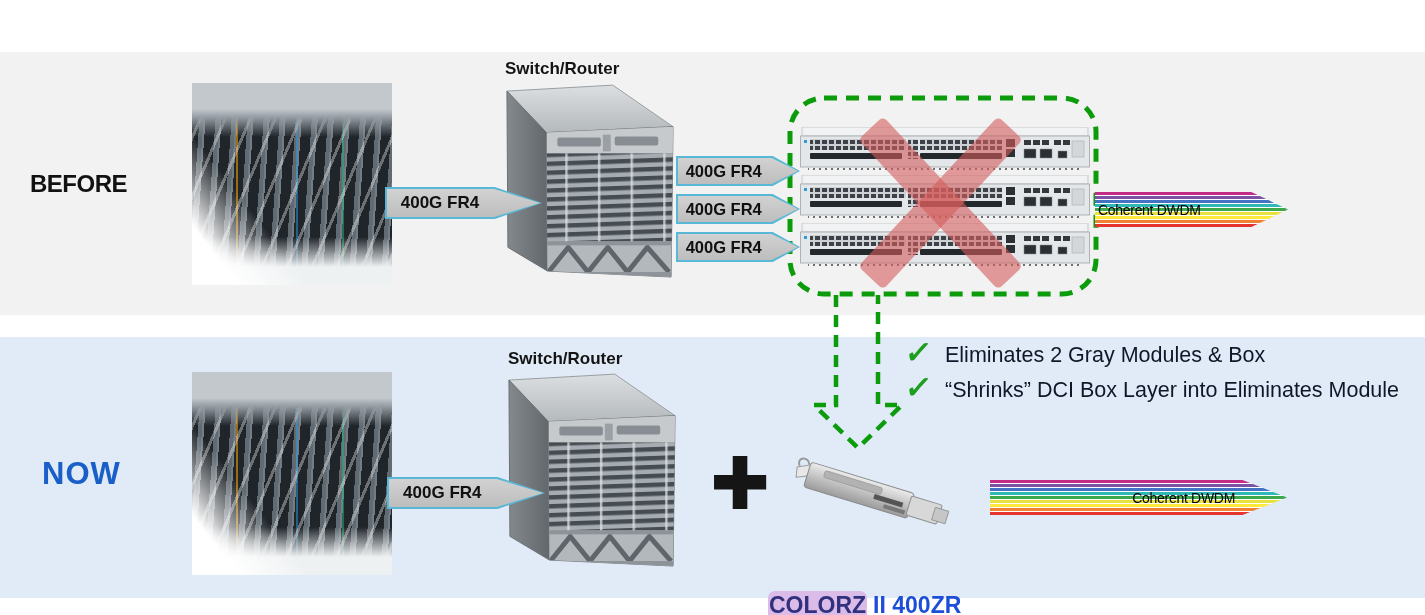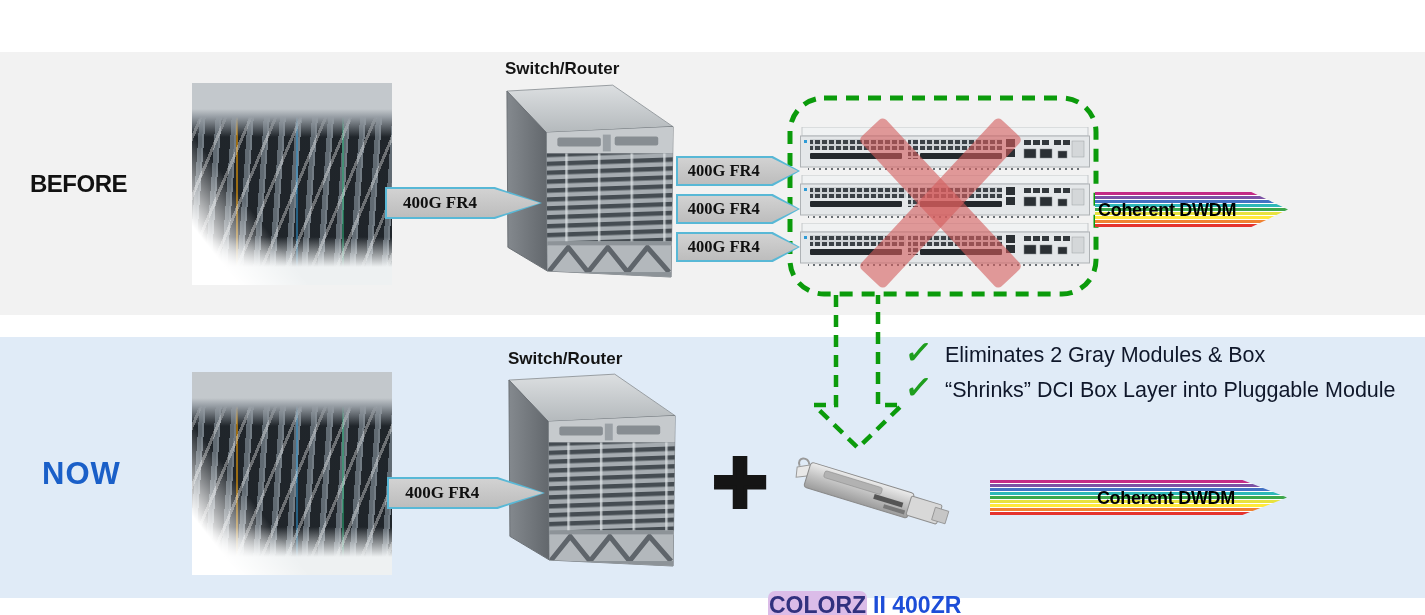--- a/index.html
+++ b/index.html
@@ -29,21 +29,21 @@
   .dc-before{left:192px;top:83px;}
   .dc-now{left:192px;top:372px;height:203px;}
   
   .switch-label{font-size:17px;font-weight:bold;color:#141414;text-align:center;}
   .sl-before{left:505px;top:59px;}
   .sl-now{left:508px;top:349px;}
   .chassis{width:178px;height:212px;}
   .chassis-before{left:500px;top:82px;}
   .chassis-now{left:502px;top:371px;}
   
-  .garrow{position:absolute;font-family:Liberation Serif, serif;}
+  .garrow{position:absolute;}
   .garrow .edge{position:absolute;inset:0;background:#58B8D6;}
   .garrow .fill{position:absolute;inset:2px;background:linear-gradient(#d2d2d2,#bdbdbd);
     display:flex;align-items:center;justify-content:center;font-weight:bold;color:#101010;}
   .tip70 .edge,.tip70 .fill{clip-path:polygon(0 0,70% 0,100% 50%,70% 100%,0 100%);}
   .tip78 .edge,.tip78 .fill{clip-path:polygon(0 0,78% 0,100% 50%,78% 100%,0 100%);}
   .uplink-before{left:385px;top:187px;width:157px;height:32px;}
   .uplink-now{left:387px;top:477px;width:158px;height:32px;}
   .uplink-before .fill,.uplink-now .fill{font-size:17px;padding-right:30%;}
   .fanout{left:676px;width:124px;height:30px;}
   .fanout .fill{font-size:16.5px;padding-right:23%;}
@@ -69,21 +69,21 @@
       #7C52A5 4px 7px,#fff 7px 8px,
       #4472C4 8px 11px,#fff 11px 12px,
       #2FB8B8 12px 15px,#fff 15px 16px,
       #3FA74C 16px 19px,#fff 19px 20px,
       #E8E23E 20px 23px,#fff 23px 24px,
       #FFE93B 24px 27px,#fff 27px 28px,
       #F08232 28px 31px,#fff 31px 32px,
       #E5332E 32px 35px);
     z-index:6;}
   .dwdm-text{position:absolute;top:50%;transform:translateY(-50%);
-    font-size:18px;font-weight:bold;color:#000;letter-spacing:-0.3px;white-space:nowrap;}
+    font-size:14px;font-weight:normal;color:#000;letter-spacing:-0.3px;white-space:nowrap;}
   .dwdm-before{left:1095px;top:192px;width:193px;clip-path:polygon(0 0,81% 0,100% 50%,81% 100%,0 100%);}
   .dwdm-before .dwdm-text{left:3px;}
   .dwdm-now{left:990px;top:480px;width:297px;clip-path:polygon(0 0,85% 0,100% 50%,85% 100%,0 100%);}
   .dwdm-now .dwdm-text{right:52px;}
   
   .callouts{left:905px;top:341px;width:505px;}
   .callout-item{display:flex;align-items:flex-start;gap:10px;margin-bottom:5px;}
   .check{flex:0 0 30px;font-size:31px;line-height:30px;font-weight:bold;color:#1E9E1E;
     transform:skewX(-8deg) translateY(-3px);}
   .callout-text{font-size:21.5px;line-height:29px;color:#0f172a;}
@@ -261,21 +261,21 @@
     <path d="M38 0 L38 110 L16 110 L60 153 L104 110 L80 110 L80 0" fill="none" stroke="#0B9B0B" stroke-width="4.5" stroke-dasharray="12 8"></path>
   </svg>
 
   <div class="abs callouts">
     <div class="callout-item">
       <span class="check">✓</span>
       <span class="callout-text">Eliminates 2 Gray Modules &amp; Box</span>
     </div>
     <div class="callout-item">
       <span class="check">✓</span>
-      <span class="callout-text">“Shrinks” DCI Box Layer into Pluggable Module</span>
+      <span class="callout-text">“Shrinks” DCI Box Layer into Eliminates Module</span>
     </div>
   </div>
 
   <div class="abs label-now">NOW</div>
 
   <div class="abs dc dc-now"></div>
 
   <div class="abs switch-label sl-now">Switch/Router</div>
   <svg class="abs chassis chassis-now" viewBox="0 0 180 212">
     <use href="#sym-chassis" xlink:href="#sym-chassis"></use>

